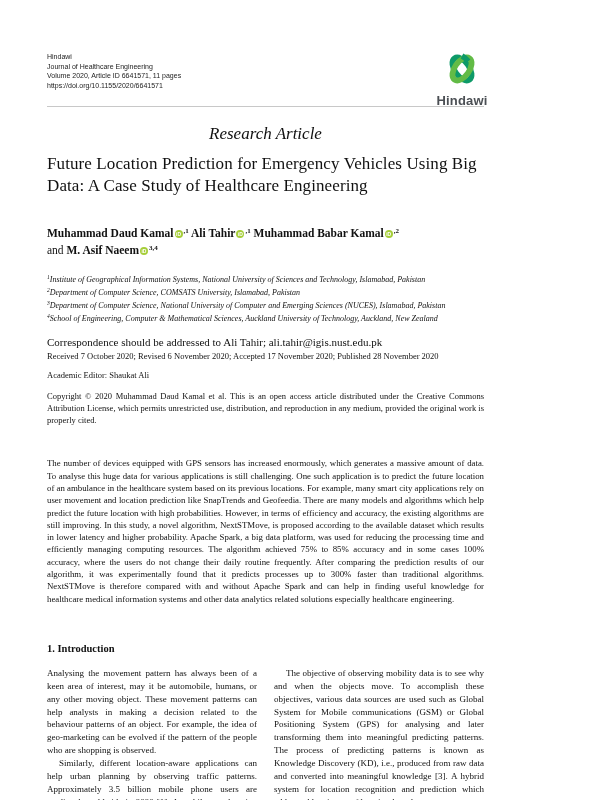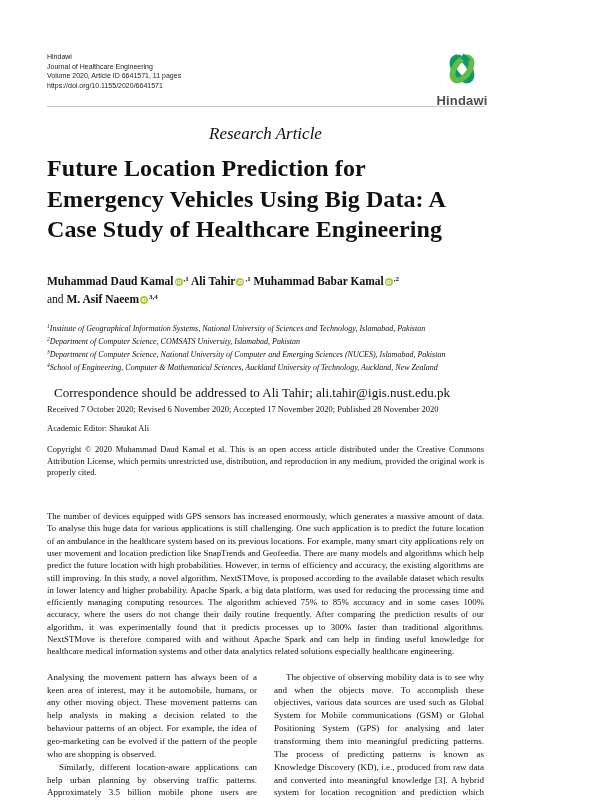--- a/index.html
+++ b/index.html
@@ -14,36 +14,36 @@
   
   .journal-meta { font-family: "Liberation Sans", sans-serif; font-size: 7px; line-height: 9.5px; color: #222; }
   .journal-meta .doi { color: #222; text-decoration: none; }
   .logo-block { position: absolute; top: 46px; right: 44px; width: 76px; text-align: center; }
   .logo-block svg { display: block; margin: 0 auto; }
   .wordmark { font-family: "Liberation Sans", sans-serif; font-size: 13px; font-weight: bold; color: #4b4f54; margin-top: 1px; letter-spacing: 0.2px; }
   hr.rule { border: none; border-top: 1px solid #c8c8c8; margin-top: 16px; }
 
   
   .article-type { font-style: italic; font-size: 17px; margin-top: 17px; text-align: center; }
-  .article-title { font-size: 24px; font-weight: bold; line-height: 1.28; margin-top: 9px; letter-spacing: 0.1px; }
+  .article-title { font-size: 17px; font-weight: normal; line-height: 1.28; margin-top: 9px; letter-spacing: 0.1px; }
 
   .authors { margin-top: 28px; font-size: 11.5px; font-weight: bold; line-height: 1.55; }
   .authors .sup { font-size: 7px; vertical-align: 4px; font-weight: bold; }
   .orcid {
     display: inline-block; width: 8px; height: 8px; border-radius: 50%;
     background: #a6ce39; color: #fff; font-family: "Liberation Sans", sans-serif;
     font-size: 5px; font-weight: bold; line-height: 8px; text-align: center;
     vertical-align: 1px; margin: 0 1px;
   }
   .and-word { font-weight: normal; }
 
   .affiliations { margin-top: 13px; font-size: 8px; font-style: italic; line-height: 1.5; }
   .affiliations .sup-aff { font-size: 5.5px; vertical-align: 3px; font-style: italic; }
 
-  .correspondence { margin-top: 11px; font-size: 13px; margin-left: 7px; }
+  .correspondence { margin-top: 11px; font-size: 11px; }
   .correspondence a { color: #111; text-decoration: none; }
   .dates { margin-top: 3px; font-size: 8.5px; }
   .editor { margin-top: 9px; font-size: 8.5px; }
   .copyright { margin-top: 11px; font-size: 8.5px; line-height: 1.38; text-align: justify; }
   .abstract { margin-top: 31px; font-size: 8.8px; line-height: 1.4; text-align: justify; }
 
   .section-heading { margin-top: 38px; font-size: 10.5px; font-weight: bold; }
   .columns { display: flex; gap: 17px; margin-top: 13px; }
   .col { width: 244.5px; font-size: 9px; line-height: 1.43; text-align: justify; }
   .col p.indent { text-indent: 12px; }
@@ -94,20 +94,21 @@
   </div>
 
   <div class="correspondence"><span>Correspondence should be addressed to Ali Tahir; </span><a href="#">ali.tahir@igis.nust.edu.pk</a></div>
 
   <div class="dates">Received 7 October 2020; Revised 6 November 2020; Accepted 17 November 2020; Published 28 November 2020</div>
   <div class="editor">Academic Editor: Shaukat Ali</div>
   <div class="copyright">Copyright © 2020 Muhammad Daud Kamal et al. This is an open access article distributed under the Creative Commons Attribution License, which permits unrestricted use, distribution, and reproduction in any medium, provided the original work is properly cited.</div>
 
   <div class="abstract">The number of devices equipped with GPS sensors has increased enormously, which generates a massive amount of data. To analyse this huge data for various applications is still challenging. One such application is to predict the future location of an ambulance in the healthcare system based on its previous locations. For example, many smart city applications rely on user movement and location prediction like SnapTrends and Geofeedia. There are many models and algorithms which help predict the future location with high probabilities. However, in terms of efficiency and accuracy, the existing algorithms are still improving. In this study, a novel algorithm, NextSTMove, is proposed according to the available dataset which results in lower latency and higher probability. Apache Spark, a big data platform, was used for reducing the processing time and efficiently managing computing resources. The algorithm achieved 75% to 85% accuracy and in some cases 100% accuracy, where the users do not change their daily routine frequently. After comparing the prediction results of our algorithm, it was experimentally found that it predicts processes up to 300% faster than traditional algorithms. NextSTMove is therefore compared with and without Apache Spark and can help in finding useful knowledge for healthcare medical information systems and other data analytics related solutions especially healthcare engineering.</div>
 
+  <div class="section-heading">1. Introduction</div>
 
   <div class="columns">
     <div class="col">
       <p>Analysing the movement pattern has always been of a keen area of interest, may it be automobile, humans, or any other moving object. These movement patterns can help analysts in making a decision related to the behaviour patterns of an object. For example, the idea of geo-marketing can be evolved if the pattern of the people who are shopping is observed.</p>
       <p class="indent">Similarly, different location-aware applications can help urban planning by observing traffic patterns. Approximately 3.5 billion mobile phone users are predicted worldwide in 2020 [1]. A mobile user location is better estimated these days by the techniques that are currently being developed</p>
     </div>
     <div class="col">
       <p class="indent">The objective of observing mobility data is to see why and when the objects move. To accomplish these objectives, various data sources are used such as Global System for Mobile communications (GSM) or Global Positioning System (GPS) for analysing and later transforming them into meaningful predicting patterns. The process of predicting patterns is known as Knowledge Discovery (KD), i.e., produced from raw data and converted into meaningful knowledge [3]. A hybrid system for location recognition and prediction which addressed key issues of location-based</p>
     </div>
   </div>

